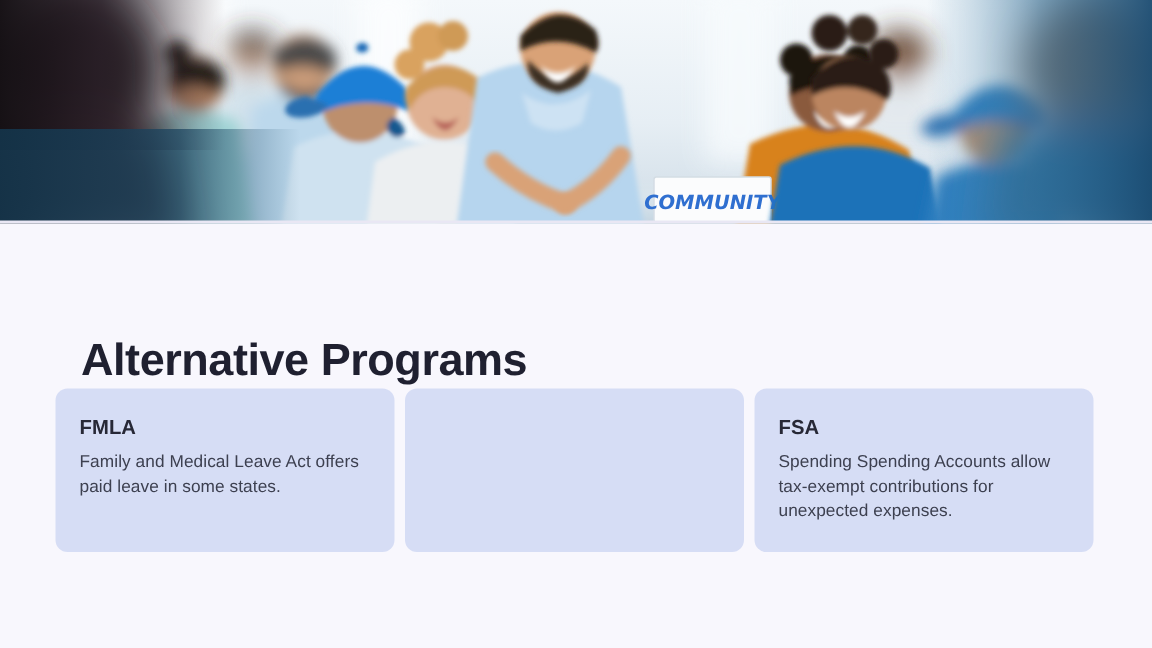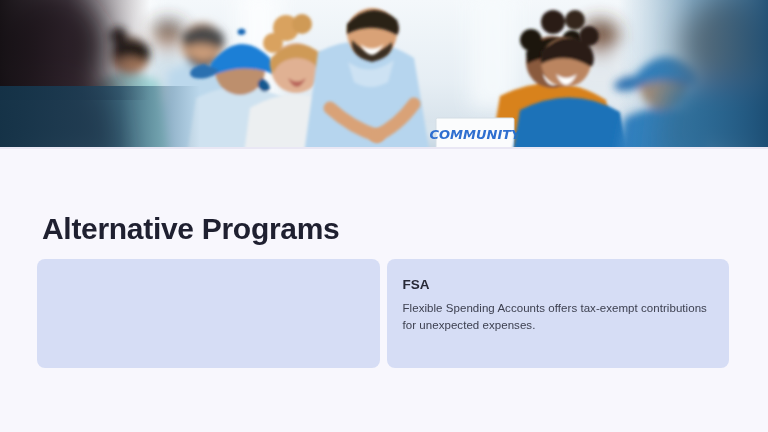--- a/index.html
+++ b/index.html
@@ -53,21 +53,21 @@
     top: 149px;
     width: 768px;
     height: 283px;
     background: #f8f7fd;
   }
 
   .section-title {
     position: absolute;
     left: 38px;
     top: 59px;
-    margin: 4px;
+    margin: 16px;
     font-size: 30px;
     line-height: 34px;
     font-weight: 700;
     letter-spacing: -0.3px;
     color: #1f2030;
     white-space: nowrap;
   }
 
   .cards {
     position: absolute;
@@ -274,24 +274,28 @@
     </svg>
     <div class="hero-bottom-edge"></div>
   </div>
 
   <div class="content">
 
     <h1 class="section-title">Alternative Programs</h1>
 
     <div class="cards">
 
+      <div class="card">
+        <h2 class="card-title">FMLA</h2>
+        <p class="card-body">Family and Medical Leave Act offers paid leave in some states.</p>
+      </div>
 
       <div class="card">
       </div>
 
       <div class="card">
         <h2 class="card-title">FSA</h2>
-        <p class="card-body">Flexible Spending Accounts offers tax-exempt contributions for unexpected expenses.</p>
+        <p class="card-body">Spending Spending Accounts allow tax-exempt contributions for unexpected expenses.</p>
       </div>
 
     </div>
   </div>
 </div>
 
 </body></html>

